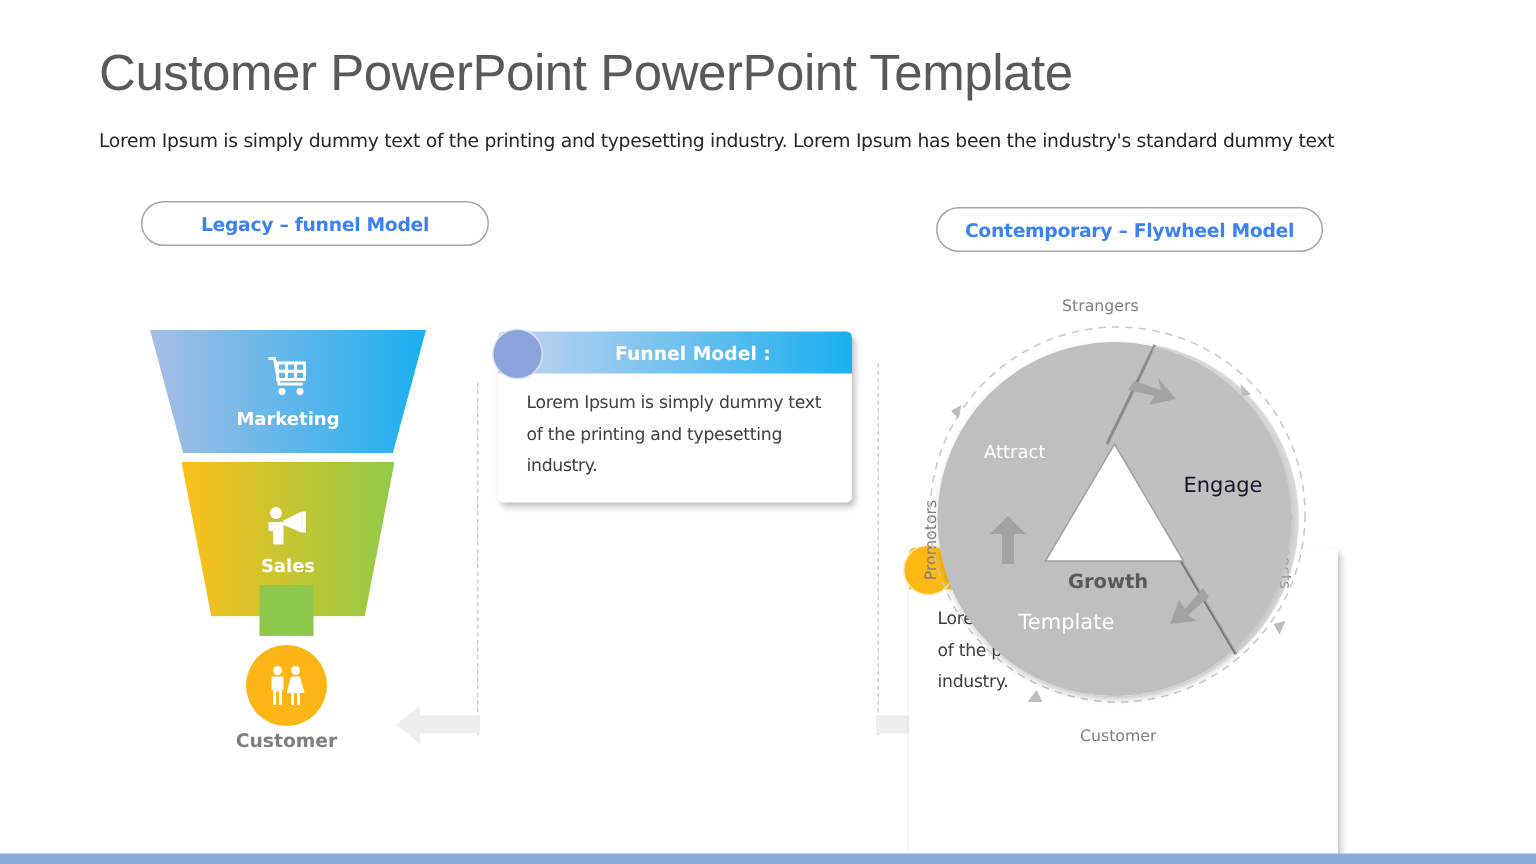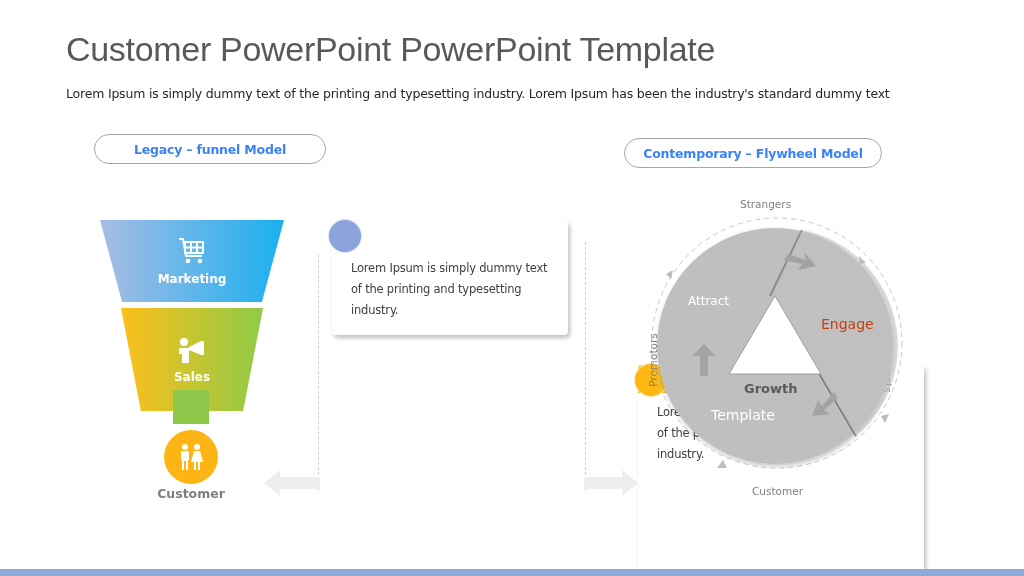--- a/index.html
+++ b/index.html
@@ -36,21 +36,21 @@
   .card.flywheel { top: 365px; }
   .card-header { position: absolute; left: 0; top: 0; width: 236px; height: 28px; border-radius: 4px 4px 0 0; display: flex; align-items: center; justify-content: center; padding-left: 24px; color: #fff; font-size: 12.5px; font-weight: bold; }
   .card.funnel .card-header { background: linear-gradient(90deg, #c8d4ee, #1aaff0); }
   .card.flywheel .card-header { background: linear-gradient(90deg, #fdbf1a, #8fcb48); }
   .card-dot { position: absolute; left: -4px; top: -2px; width: 34px; height: 34px; border-radius: 50%; border: 1px solid rgba(255,255,255,0.7); }
   .card.funnel .card-dot { background: #8aa3da; }
   .card.flywheel .card-dot { background: #fdb813; }
   .card-body { position: absolute; left: 19px; top: 37px; width: 210px; font-size: 11.5px; line-height: 21px; color: #404040; letter-spacing: -0.2px; }
 
   
-  .flywheel { position: absolute; left: 638px; top: 196px; width: 286px; height: 304px; }
+  .flywheel { position: absolute; left: 606px; top: 196px; width: 286px; height: 304px; }
   .fw-label { position: absolute; font-size: 10.5px; color: #7f7f7f; white-space: nowrap; }
   .fw-label.strangers { left: 102px; top: 2px; }
   .fw-label.customer { left: 114px; top: 289px; }
   .fw-label.prospects { left: 256px; top: 146px; transform: rotate(90deg); transform-origin: left top; }
   .fw-label.promotors { left: -12px; top: 158px; transform: rotate(-90deg); }
 
   .bottom-bar { position: absolute; left: 0; top: 569px; width: 1024px; height: 7px; background: #8eaadb; }
 </style>
 </head>
 <body>
@@ -104,20 +104,23 @@
 <div class="vdash right"></div>
 
 <svg class="big-arrow" style="left:264px" width="56" height="26" viewBox="0 0 56 26">
   <path d="M0 13 L16 0 V7 H56 V19 H16 V26 Z" fill="#eeeeee"></path>
 </svg>
 <svg class="big-arrow" style="left:584px" width="54" height="26" viewBox="0 0 54 26">
   <path d="M54 13 L38 0 V7 H0 V19 H38 V26 Z" fill="#eeeeee"></path>
 </svg>
 
 <div class="card funnel">
+  <div class="card-header">
+    <span>Funnel Model :</span>
+  </div>
   <div class="card-dot"></div>
   <div class="card-body">Lorem Ipsum is simply dummy text of the printing and typesetting industry.</div>
 </div>
 
 <div class="card flywheel">
   <div class="card-header">
     <span>Flywheel Model :</span>
   </div>
   <div class="card-dot"></div>
   <div class="card-body">Lorem Ipsum is simply dummy text of the printing and typesetting industry.</div>
@@ -151,18 +154,18 @@
     <path d="M164 34 A118 118 0 0 1 218 240 L178 172 L137 100 Z" fill="#c2c2c2" opacity="0.6"></path>
 
     <path d="M137 100 L183 178 L91 178 Z" fill="#ffffff" stroke="#a0a0a0" stroke-width="1"></path>
 
     <path d="M150 58 l 18 6 l -2 -8 l 12 14 l -18 4 l 4 -6 l -18 -4 z" fill="#a3a3a3"></path>
     <path d="M62 180 V160 H54 L66 148 L78 160 H70 V180 Z" fill="#a3a3a3"></path>
     <path d="M196 196 l -12 14 l -4 -6 l -6 16 l 18 -2 l -6 -4 l 14 -12 z" fill="#a3a3a3"></path>
   </svg>
 
   <div style="position:absolute;left:50px;top:98px;font-size:12px;color:#fff;">Attract</div>
-  <div style="position:absolute;left:183px;top:120px;font-size:14px;color:#c2410c;">Engage</div>
+  <div style="position:absolute;left:183px;top:120px;font-size:14px;color:#0f172a;">Engage</div>
   <div style="position:absolute;left:73px;top:211px;font-size:14px;color:#fff;">Template</div>
   <div style="position:absolute;left:106px;top:145px;font-size:13px;font-weight:bold;color:#595959;margin-top:40px;">Growth</div>
 </div>
 
 <div class="bottom-bar"></div>
 
 </body></html>

